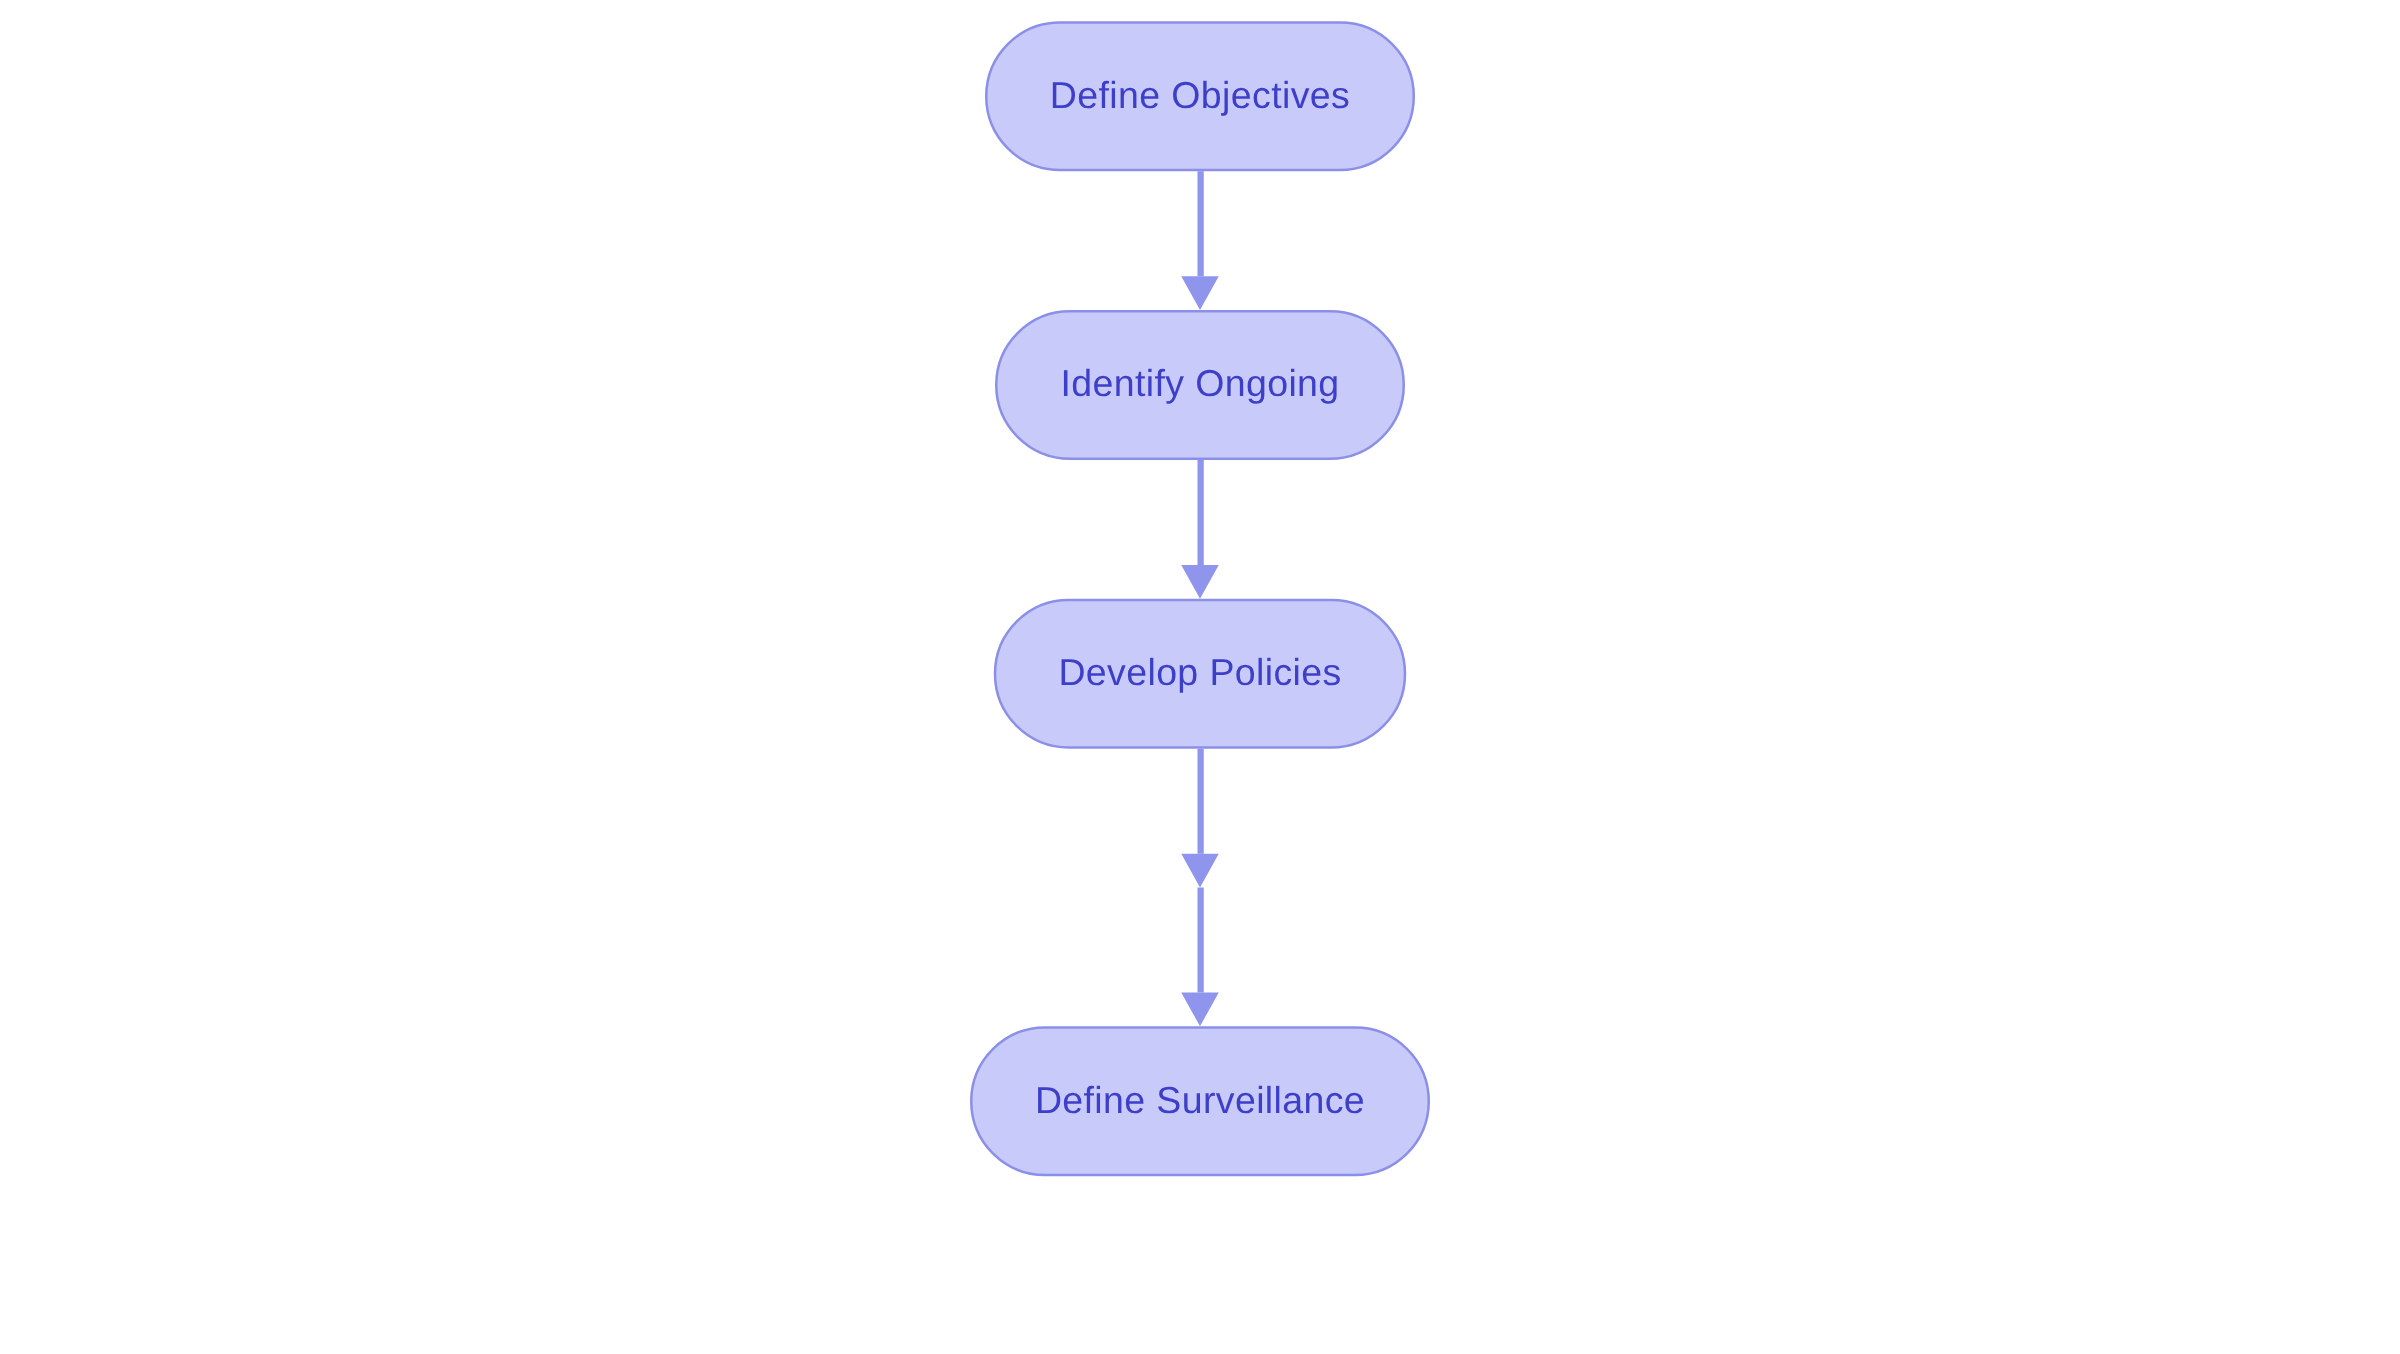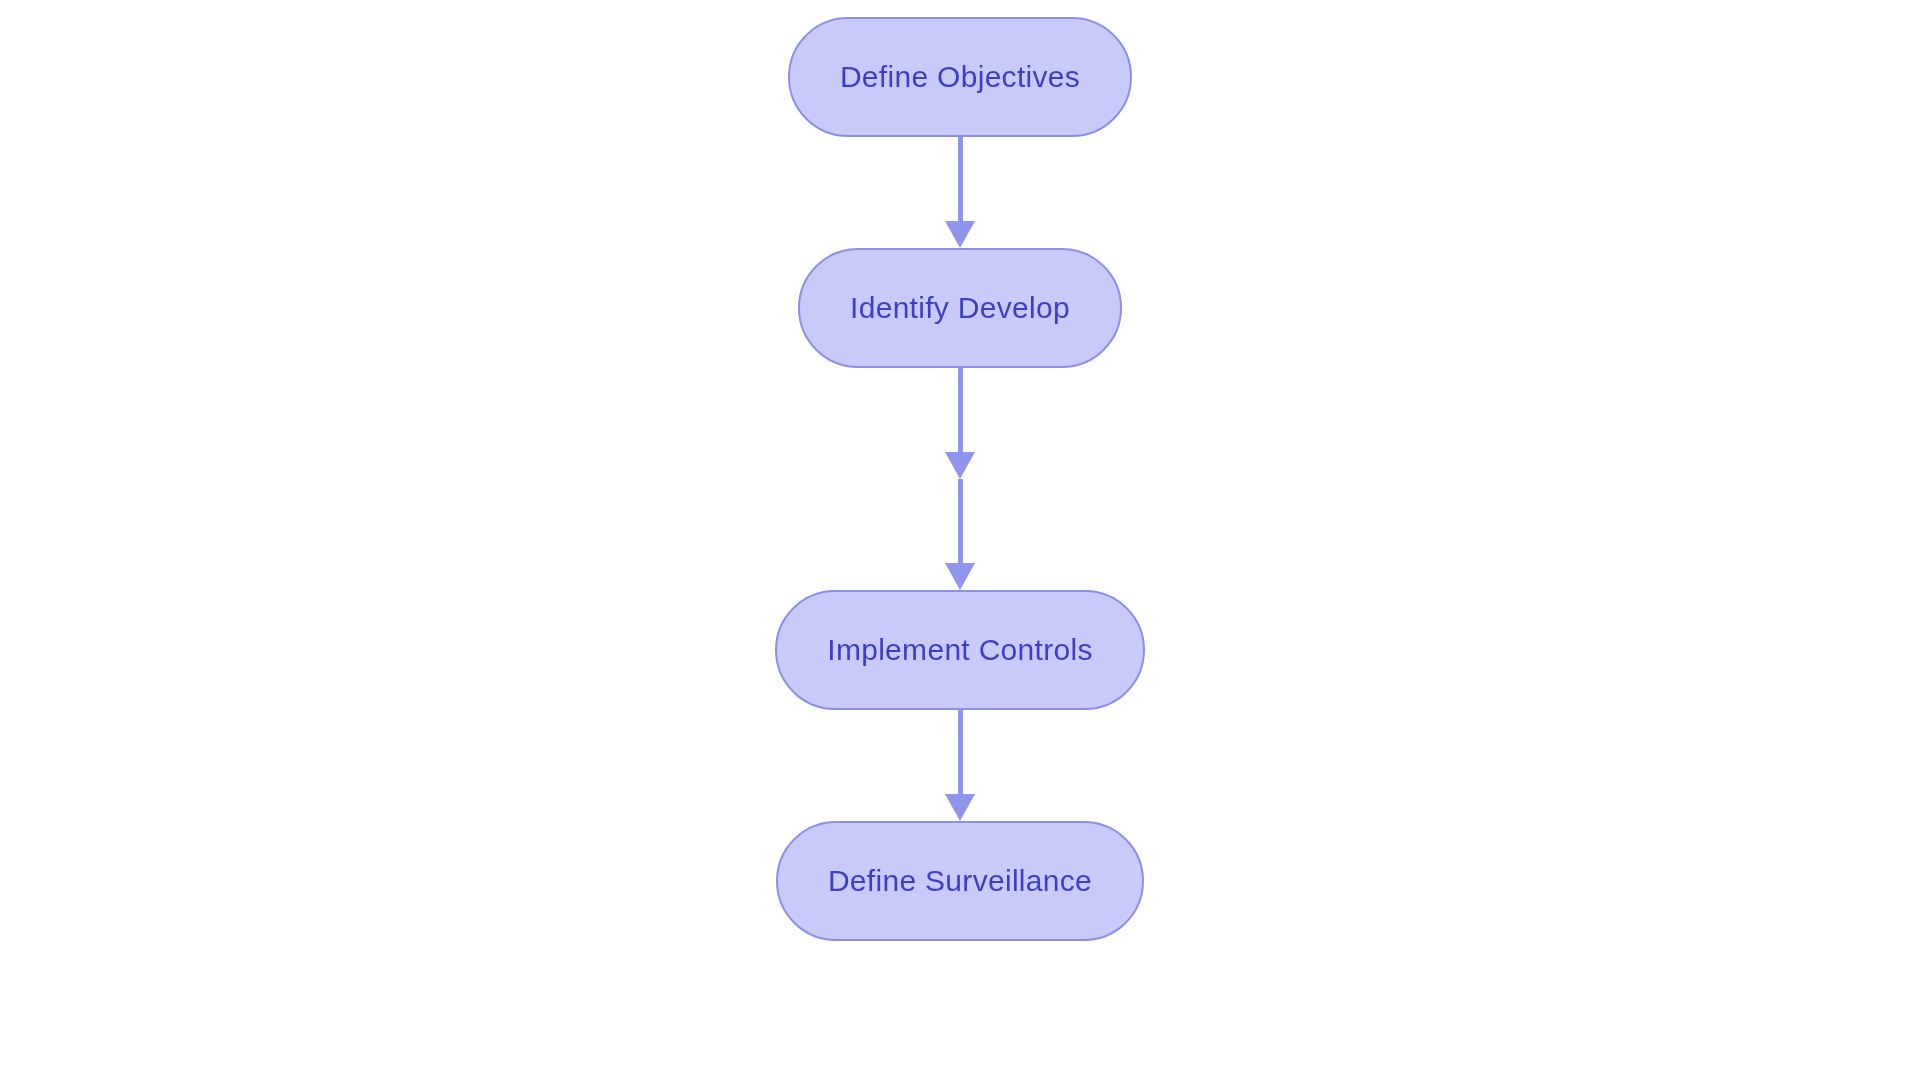--- a/index.html
+++ b/index.html
@@ -70,41 +70,41 @@
     <div class="flow-node">
       <span>Define Objectives</span>
     </div>
 
     <div class="connector">
       <div class="shaft"></div>
       <div class="head"></div>
     </div>
 
     <div class="flow-node">
-      <span>Identify Develop</span>
+      <span>Identify Ongoing</span>
+    </div>
+
+    <div class="connector">
+      <div class="shaft"></div>
+      <div class="head"></div>
+    </div>
+
+    <div class="flow-node">
+      <span>Develop Policies</span>
     </div>
 
     <div class="connector">
       <div class="shaft"></div>
       <div class="head"></div>
     </div>
 
 
     <div class="connector">
       <div class="shaft"></div>
       <div class="head"></div>
     </div>
 
     <div class="flow-node">
-      <span>Implement Controls</span>
-    </div>
-
-    <div class="connector">
-      <div class="shaft"></div>
-      <div class="head"></div>
-    </div>
-
-    <div class="flow-node">
       <span>Define Surveillance</span>
     </div>
 
   </div>
 </div>
 
 </body></html>

